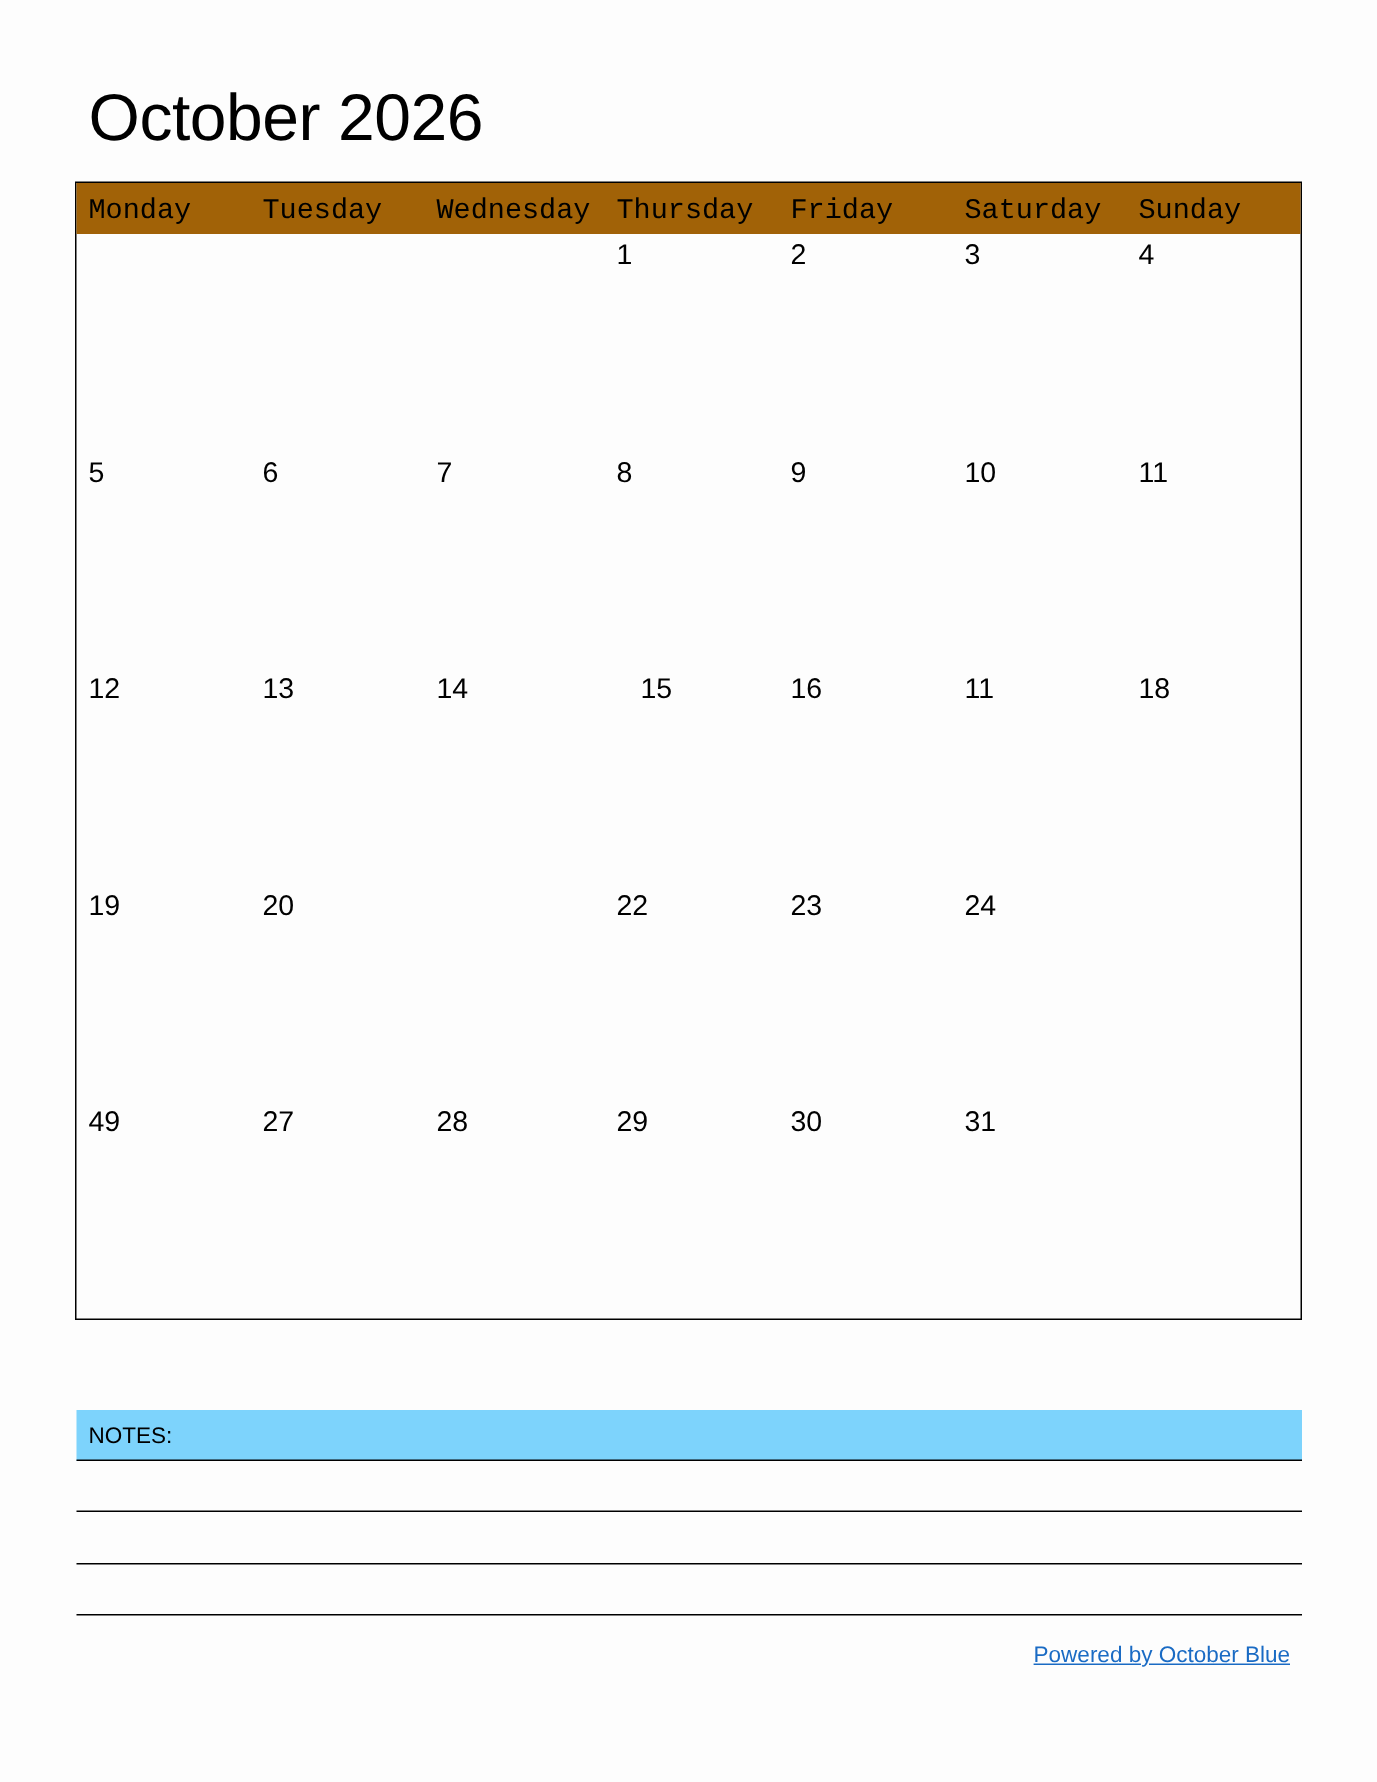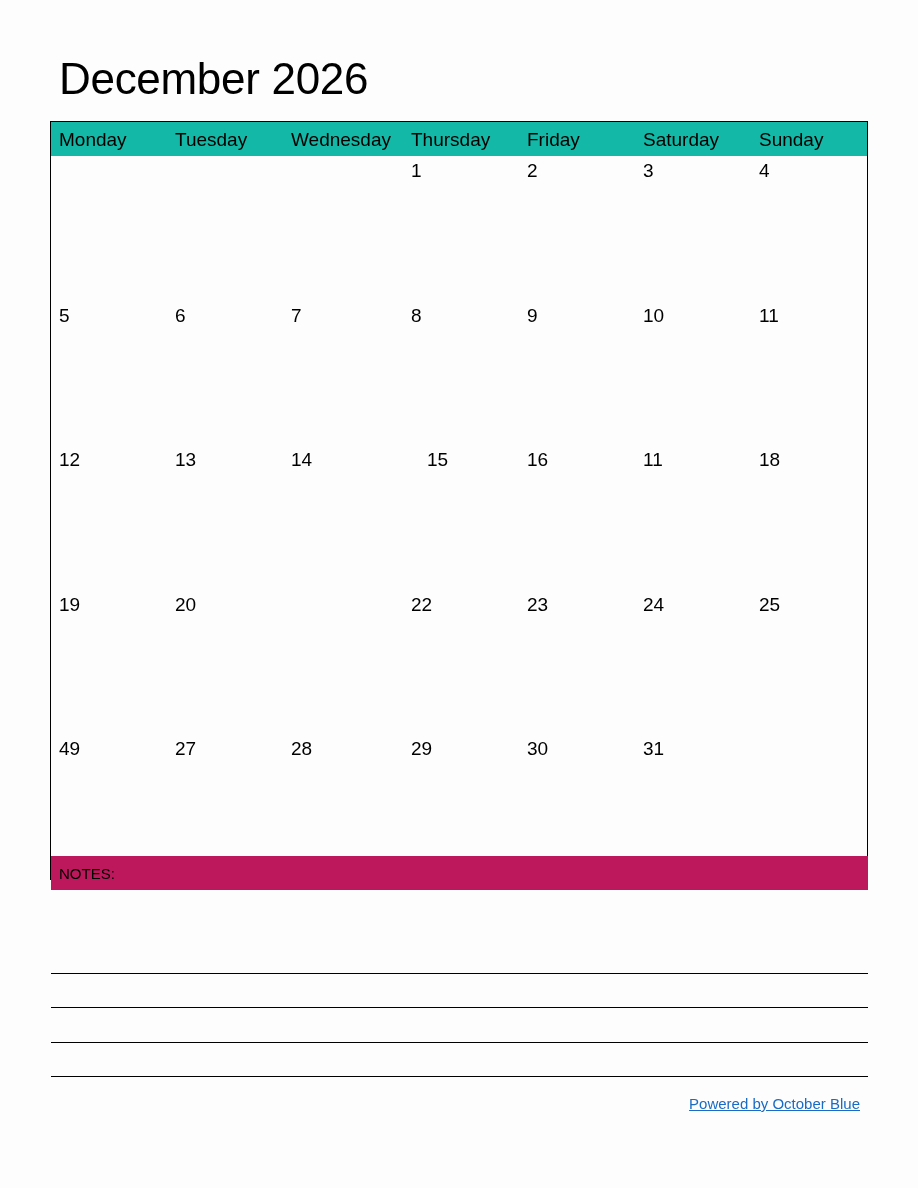--- a/index.html
+++ b/index.html
@@ -17,53 +17,54 @@
       letter-spacing: -0.3px;
     }
     .cal {
       position: absolute; left: 50px; top: 121px;
       width: 816px; height: 757px;
       border: 1px solid #000;
       background: #fdfdfd;
     }
     .head-row {
       position: absolute; left: 0; top: 0; width: 816px; height: 34px;
-      background: #14b8a6;
+      background: #a16207;
+      font-family: Liberation Mono, monospace;
     }
     .dow {
       position: absolute; top: 7px; font-size: 19px; line-height: 22px;
     }
     .weeks { position: absolute; left: 0; top: 34px; width: 816px; height: 723px; }
     .week { position: absolute; left: 0; width: 816px; height: 144.6px; }
     .cell { position: absolute; top: 0; height: 144.6px; }
     .num {
       position: absolute; left: 8px; top: 4px;
       font-size: 19px; line-height: 22px;
     }
     .notes {
-      position: absolute; left: 51px; top: 856px; width: 817px; height: 34px;
-      background: #be185d;
+      position: absolute; left: 51px; top: 940px; width: 817px; height: 34px;
+      background: #7dd3fc;
     }
     .notes-label {
       position: absolute; left: 8px; top: 10px; font-size: 15px; line-height: 16px;
     }
     .note-line {
       position: absolute; left: 51px; width: 817px; height: 0;
       border-top: 1.5px solid #000;
     }
     .powered {
       position: absolute; right: 58px; top: 1095px;
       font-size: 15px; line-height: 18px;
       color: #1a6bc4; text-decoration: underline;
     }
   </style>
 </head>
 <body>
 
-<h1 class="title">December 2026</h1>
+<h1 class="title">October 2026</h1>
 
 <div class="cal">
   <div class="head-row">
     <span class="dow" style="left:8px">Monday</span>
     <span class="dow" style="left:124px">Tuesday</span>
     <span class="dow" style="left:240px">Wednesday</span>
     <span class="dow" style="left:360px">Thursday</span>
     <span class="dow" style="left:476px">Friday</span>
     <span class="dow" style="left:592px">Saturday</span>
     <span class="dow" style="left:708px">Sunday</span>
@@ -152,23 +153,20 @@
         </div>
       <div class="cell" style="left:352px;width:116px">
           <span class="num">22</span>
         </div>
       <div class="cell" style="left:468px;width:116px">
           <span class="num">23</span>
         </div>
       <div class="cell" style="left:584px;width:116px">
           <span class="num">24</span>
         </div>
-      <div class="cell" style="left:700px;width:116px">
-          <span class="num">25</span>
-        </div>
     </div>
 
     <div class="week" style="top:578.4px">
       <div class="cell" style="left:0;width:116px">
           <span class="num">49</span>
         </div>
       <div class="cell" style="left:116px;width:116px">
           <span class="num">27</span>
         </div>
       <div class="cell" style="left:232px;width:120px">

